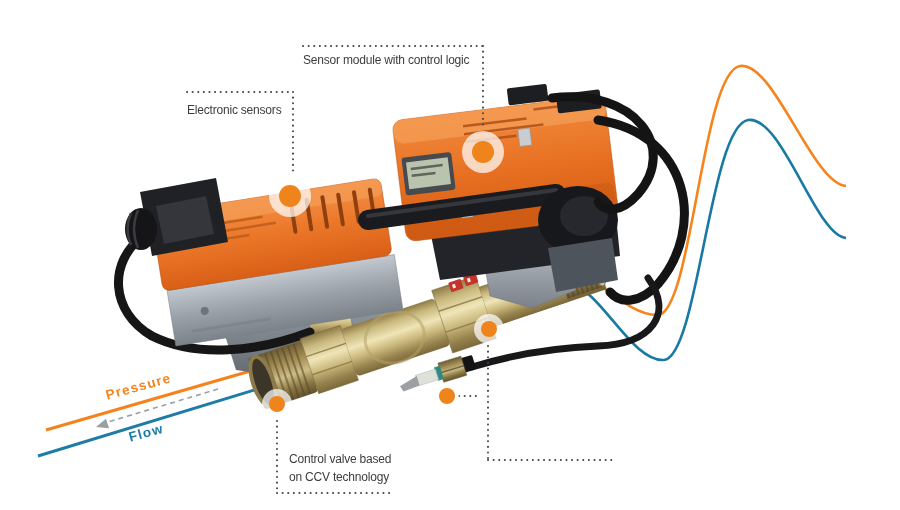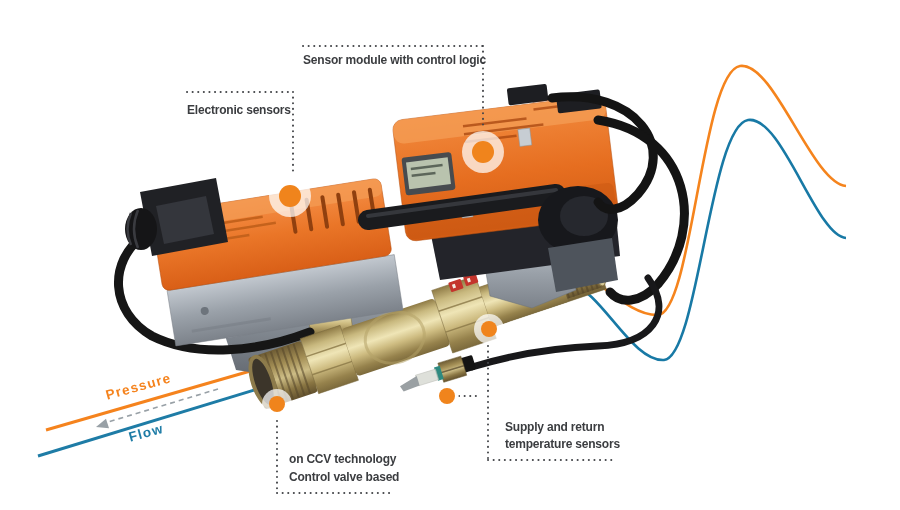--- a/index.html
+++ b/index.html
@@ -1,19 +1,19 @@
 <!DOCTYPE html>
 <html><head>
 <meta charset="utf-8">
 <style>
   html,body{margin:0;padding:0;background:#fff;}
   #stage{position:relative;width:900px;height:510px;background:#fff;overflow:hidden;
          font-family:"Liberation Sans",sans-serif;}
   #stage svg{position:absolute;left:0;top:0;}
-  .callout{position:absolute;font-weight:bold;font-size:12px;letter-spacing:-0.2px;
+  .callout{position:absolute;font-weight:normal;font-size:12px;letter-spacing:-0.2px;
            color:#3b3d40;white-space:nowrap;}
   .callout .line{display:block;}
   .flow-word{position:absolute;font-weight:bold;font-size:13.5px;letter-spacing:1.2px;
              transform:rotate(-15.5deg);transform-origin:left center;white-space:nowrap;}
 </style>
 </head>
 <body>
 
 <div id="stage">
 
@@ -196,26 +196,22 @@
       <circle cx="489" cy="329" r="8" fill="#f0841c"></circle>
     </g>
   </g>
 </svg>
 
 <div class="callout" style="left:303px;top:53px;">Sensor module with control logic</div>
 
 <div class="callout" style="left:187px;top:103px;">Electronic sensors</div>
 
 <div class="callout" style="left:289px;top:450px;line-height:18px;">
+  <span class="line">Control valve based</span>
   <span class="line">on CCV technology</span>
-  <span class="line">Control valve based</span>
 </div>
 
-<div class="callout" style="left:505px;top:419px;line-height:17px;">
-  <span class="line">Supply and return</span>
-  <span class="line">temperature sensors</span>
+
+<div class="flow-word" style="left:106px;top:388px;color:#f5831d;">Pressure</div>
+
+<div class="flow-word" style="left:129px;top:430px;color:#1e7ca6;">Flow</div>
+
 </div>
 
-<div class="flow-word" style="left:106px;top:388px;color:#f5831d;">Pressure</div>
-
-<div class="flow-word" style="left:129px;top:430px;color:#1e7ca6;">Flow</div>
-
-</div>
-
 </body></html>

